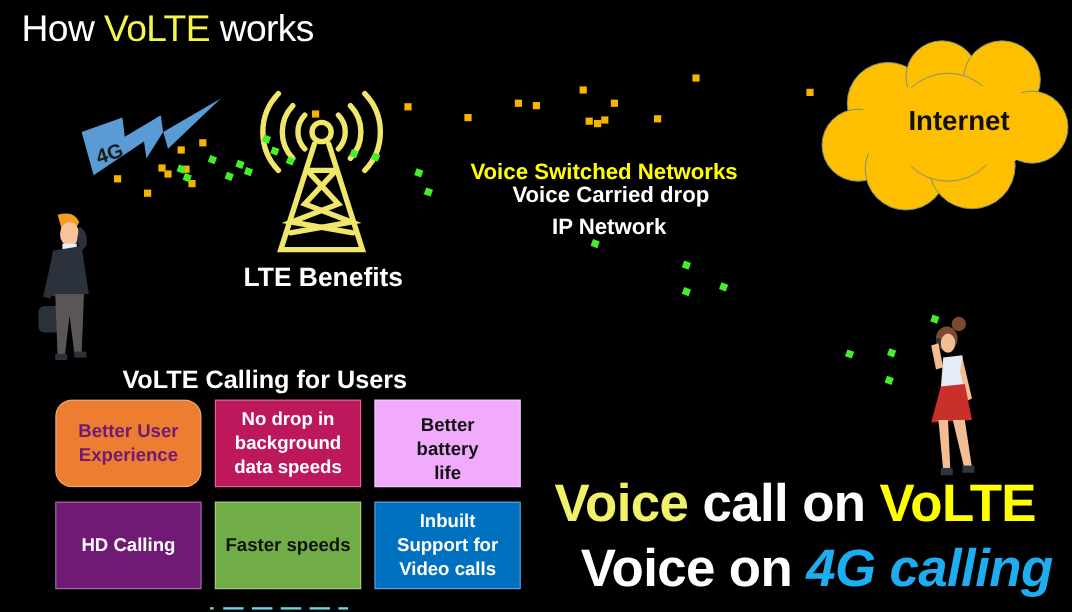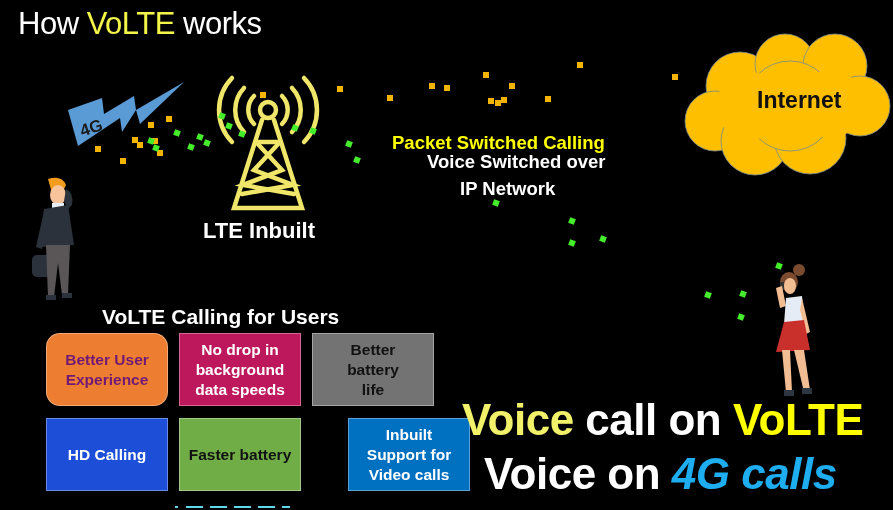--- a/index.html
+++ b/index.html
@@ -46,21 +46,21 @@
     <path d="M34,18 A32,32 0 0,0 34,62"></path>
     <path d="M82,18 A32,32 0 0,1 82,62"></path>
     <path d="M22,8 A46,46 0 0,0 22,72"></path>
     <path d="M94,8 A46,46 0 0,1 94,72"></path>
     <path d="M52,50 L24,138 L92,138 L64,50"></path>
     <path d="M46,72 L72,100 L33,115 L84,124"></path>
     <path d="M70,72 L44,100 L83,115 L32,124"></path>
     <path d="M46,72 L70,72"></path>
   </g>
 </svg>
-<div class="abs lte-label">LTE Inbuilt</div>
+<div class="abs lte-label">LTE Benefits</div>
 
 <div>
   <div class="dot o" style="left:95px;top:146px"></div>
   <div class="dot o" style="left:120px;top:158px"></div>
   <div class="dot o" style="left:132px;top:137px"></div>
   <div class="dot o" style="left:137px;top:142px"></div>
   <div class="dot o" style="left:148px;top:122px"></div>
   <div class="dot o" style="left:152px;top:138px"></div>
   <div class="dot o" style="left:157px;top:150px"></div>
   <div class="dot o" style="left:166px;top:116px"></div>
@@ -93,22 +93,22 @@
   <div class="dot g" style="left:493px;top:200px"></div>
   <div class="dot g" style="left:569px;top:218px"></div>
   <div class="dot g" style="left:569px;top:240px"></div>
   <div class="dot g" style="left:600px;top:236px"></div>
   <div class="dot g" style="left:705px;top:292px"></div>
   <div class="dot g" style="left:740px;top:291px"></div>
   <div class="dot g" style="left:738px;top:314px"></div>
   <div class="dot g" style="left:776px;top:263px"></div>
 </div>
 
-<div class="abs psn">Packet Switched Calling</div>
-<div class="abs vco">Voice Switched over</div>
+<div class="abs psn">Voice Switched Networks</div>
+<div class="abs vco">Voice Carried drop</div>
 <div class="abs ipn">IP Network</div>
 
 <svg class="abs" style="left:680px;top:26px" width="213" height="155" viewBox="0 0 213 155">
   <g fill="#fdbf00" stroke="#7a8a90" stroke-width="0.8">
     <circle cx="60" cy="60" r="34"></circle>
     <circle cx="105" cy="38" r="30"></circle>
     <circle cx="155" cy="40" r="32"></circle>
     <circle cx="180" cy="80" r="30"></circle>
     <circle cx="35" cy="95" r="30"></circle>
     <circle cx="75" cy="115" r="34"></circle>
@@ -152,40 +152,40 @@
 </svg>
 
 <div class="abs benefits-title">VoLTE Calling for Users</div>
 
 <div class="box" style="left:46px;top:333px;background:#ed7d31;color:#701a75;border-radius:14px;">
   <span>Better User Experience</span>
 </div>
 <div class="box" style="left:179px;top:333px;background:#be185d;color:#fff;">
   <span>No drop in background data speeds</span>
 </div>
-<div class="box" style="left:312px;top:333px;background:#737373;color:#111;padding:0 28px;">
+<div class="box" style="left:312px;top:333px;background:#f0abfc;color:#111;padding:0 28px;align-items:flex-end;">
   <span>Better battery life</span>
 </div>
-<div class="box" style="left:46px;top:418px;background:#1d4ed8;color:#fff;">
+<div class="box" style="left:46px;top:418px;background:#701a75;color:#fff;">
   <span>HD Calling</span>
 </div>
 <div class="box" style="left:179px;top:418px;background:#70ad47;color:#111;">
-  <span>Faster battery</span>
+  <span>Faster speeds</span>
 </div>
-<div class="box" style="left:312px;top:418px;background:#0070c0;color:#fff;padding:0 8px;margin-left:36px;">
+<div class="box" style="left:312px;top:418px;background:#0070c0;color:#fff;padding:0 8px;">
   <span>Inbuilt Support for Video calls</span>
 </div>
 
 <div>
   <div class="dash" style="left:175px;width:3px"></div>
   <div class="dash" style="left:186px;width:17px"></div>
   <div class="dash" style="left:210px;width:17px"></div>
   <div class="dash" style="left:234px;width:17px"></div>
   <div class="dash" style="left:258px;width:17px"></div>
   <div class="dash" style="left:282px;width:8px"></div>
 </div>
 
 <div class="abs tagline1">
   <span class="y1">Voice</span><span style="white-space:pre"> call on </span><span class="y2">VoLTE</span>
 </div>
 <div class="abs tagline2">
-  <span style="white-space:pre">Voice on </span><span class="b">4G calls</span>
+  <span style="white-space:pre">Voice on </span><span class="b">4G calling</span>
 </div>
 
 </body></html>

